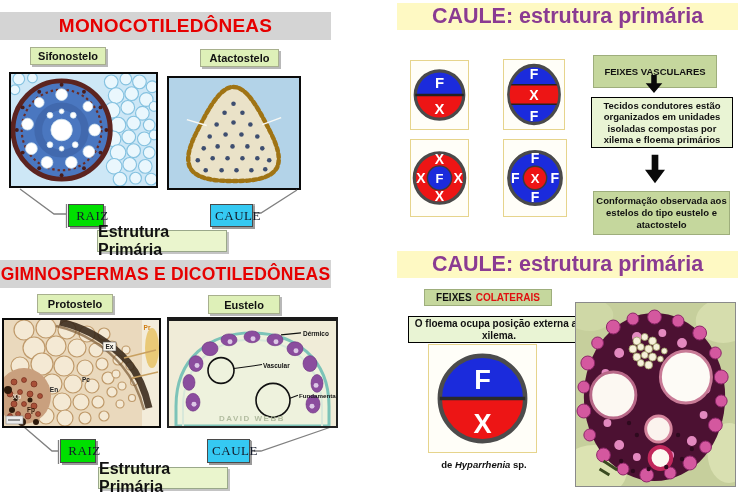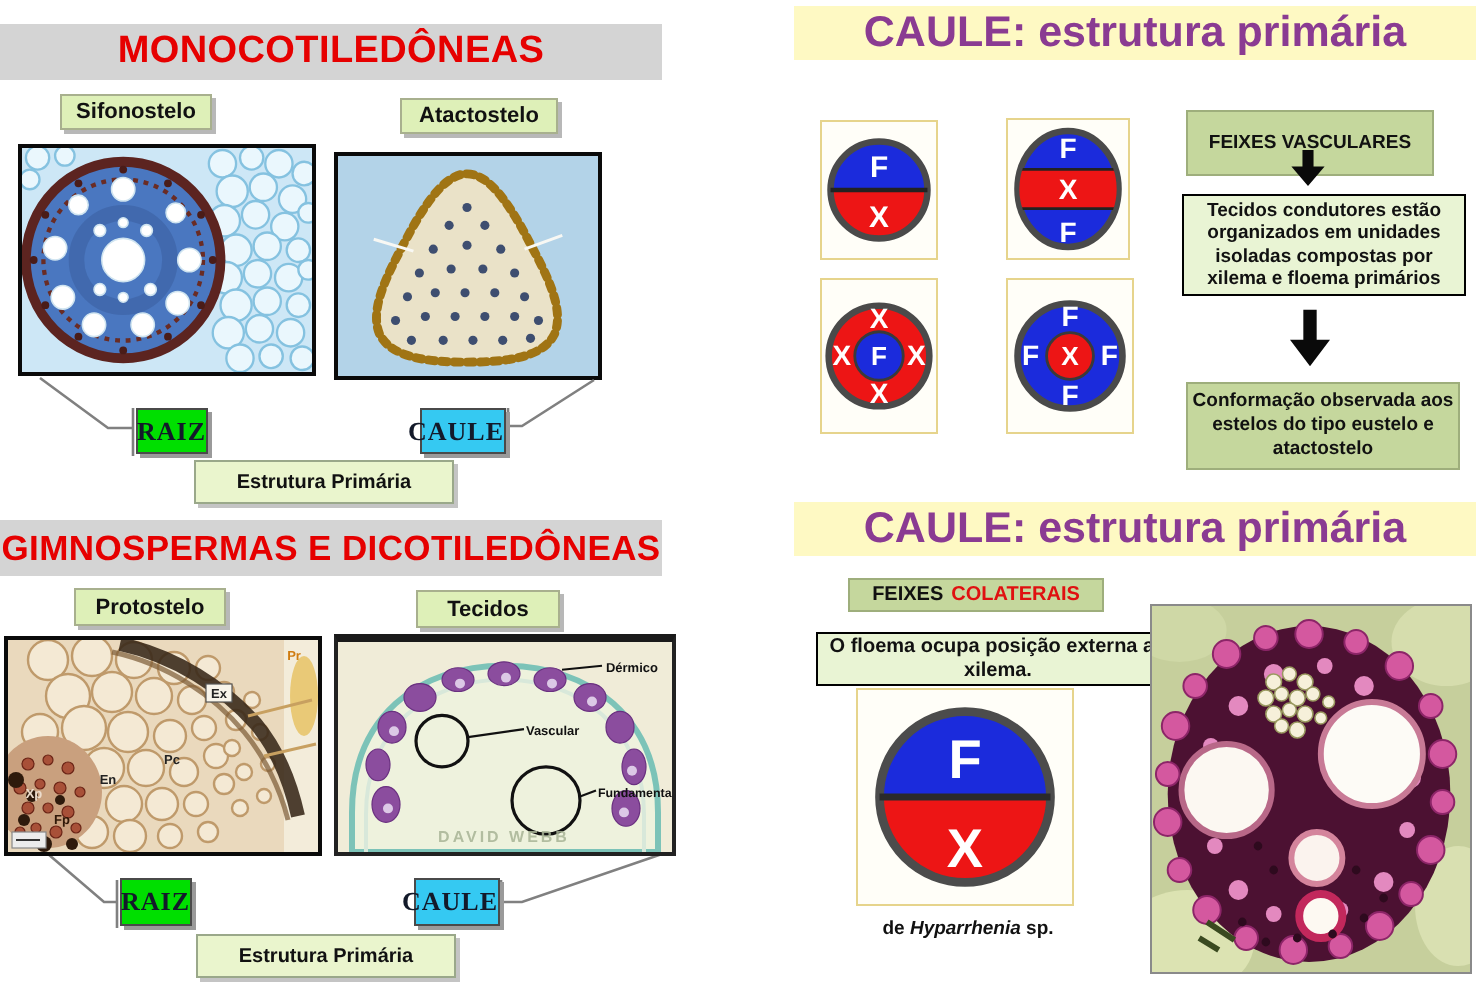--- a/index.html
+++ b/index.html
@@ -6,24 +6,24 @@
   #canvas{position:relative;width:738px;height:496px;background:#fff;overflow:hidden;
           font-family:"Liberation Sans",sans-serif;}
   .abs{position:absolute;box-sizing:border-box;}
   .grayhdr{background:#d4d4d4;display:flex;align-items:center;justify-content:center;}
   .grayhdr span{color:#e60000;font-weight:bold;letter-spacing:.2px;}
   .pinkhdr{background:#fef9c3;display:flex;align-items:center;justify-content:center;}
   .pinkhdr span{color:#8a3b92;font-weight:bold;font-size:21.5px;}
   .glabel{background:#def0b8;border:1px solid #a8b08e;box-shadow:2px 2px 0 #b8b8b8;
           display:flex;align-items:center;justify-content:center;
           font-weight:bold;font-size:11px;color:#111;}
-  .tag{border:1px solid #4a4a4a;box-shadow:2px 2px 0 #9a9a9a;display:flex;align-items:center;justify-content:flex-end;
-       font-family:"Liberation Serif",serif;font-weight:bold;font-size:13px;color:#131a2a;letter-spacing:.5px;padding-left:13px;}
+  .tag{border:1px solid #4a4a4a;box-shadow:2px 2px 0 #9a9a9a;display:flex;align-items:center;justify-content:center;
+       font-family:"Liberation Serif",serif;font-weight:normal;font-size:13px;color:#131a2a;letter-spacing:.5px;padding-left:13px;}
   .footerbox{background:#eaf5cd;border:1px solid #9aa88a;box-shadow:2px 2px 0 #c4c4c4;
-       display:flex;align-items:center;justify-content:center;font-weight:bold;font-size:10px;color:#111;}
+       display:flex;align-items:center;justify-content:flex-end;font-weight:bold;font-size:16px;color:#111;}
   .micro{background:#fff;overflow:hidden;}
   .micro svg{display:block;width:100%;height:100%;}
   .dframe{background:#fffef8;border:1px solid #e6d48c;display:flex;align-items:center;justify-content:center;}
   .sage{background:#c5d79d;border:1px solid #9eae7c;display:flex;align-items:center;justify-content:center;
         font-weight:bold;font-size:9.5px;color:#111;text-align:center;}
   .note{background:#e9f4d4;border:1px solid #000000;display:flex;align-items:center;justify-content:center;
         font-weight:bold;text-align:center;color:#111;}
   svg text{font-family:"Liberation Sans",sans-serif;font-weight:bold;}
   .caption{font-weight:bold;font-size:9.5px;color:#111;text-align:center;line-height:1.3;}
   .caption .sp{font-style:italic;}
@@ -245,21 +245,21 @@
     <span>Conformação observada aos estelos do tipo eustelo e atactostelo</span>
   </div>
 
   <div class="abs grayhdr" style="left:0;top:260px;width:331px;height:28px;">
     <span style="font-size:17.5px;">GIMNOSPERMAS E DICOTILEDÔNEAS</span>
   </div>
   <div class="abs glabel" style="left:37px;top:294px;width:76px;height:19px;">
     <span>Protostelo</span>
   </div>
   <div class="abs glabel" style="left:208px;top:295px;width:72px;height:19px;">
-    <span>Tecidos</span>
+    <span>Eustelo</span>
   </div>
 
   <div class="abs micro" style="left:2px;top:318px;width:159px;height:110px;border:2px solid #0a0a0a;">
     <svg viewBox="0 0 155 106" preserveAspectRatio="none">
       <rect width="155" height="106" fill="#ead9bd"></rect>
       <rect x="138" width="17" height="106" fill="#f3ecda"></rect>
       <ellipse cx="148" cy="28" rx="7" ry="20" fill="#e5bd55" opacity="0.75"></ellipse>
       <g fill="#f4e9d4" stroke="#bf9a6b" stroke-width="1.2">
         <circle cx="20" cy="10" r="10"></circle>
           <circle cx="42" cy="8" r="10"></circle>

